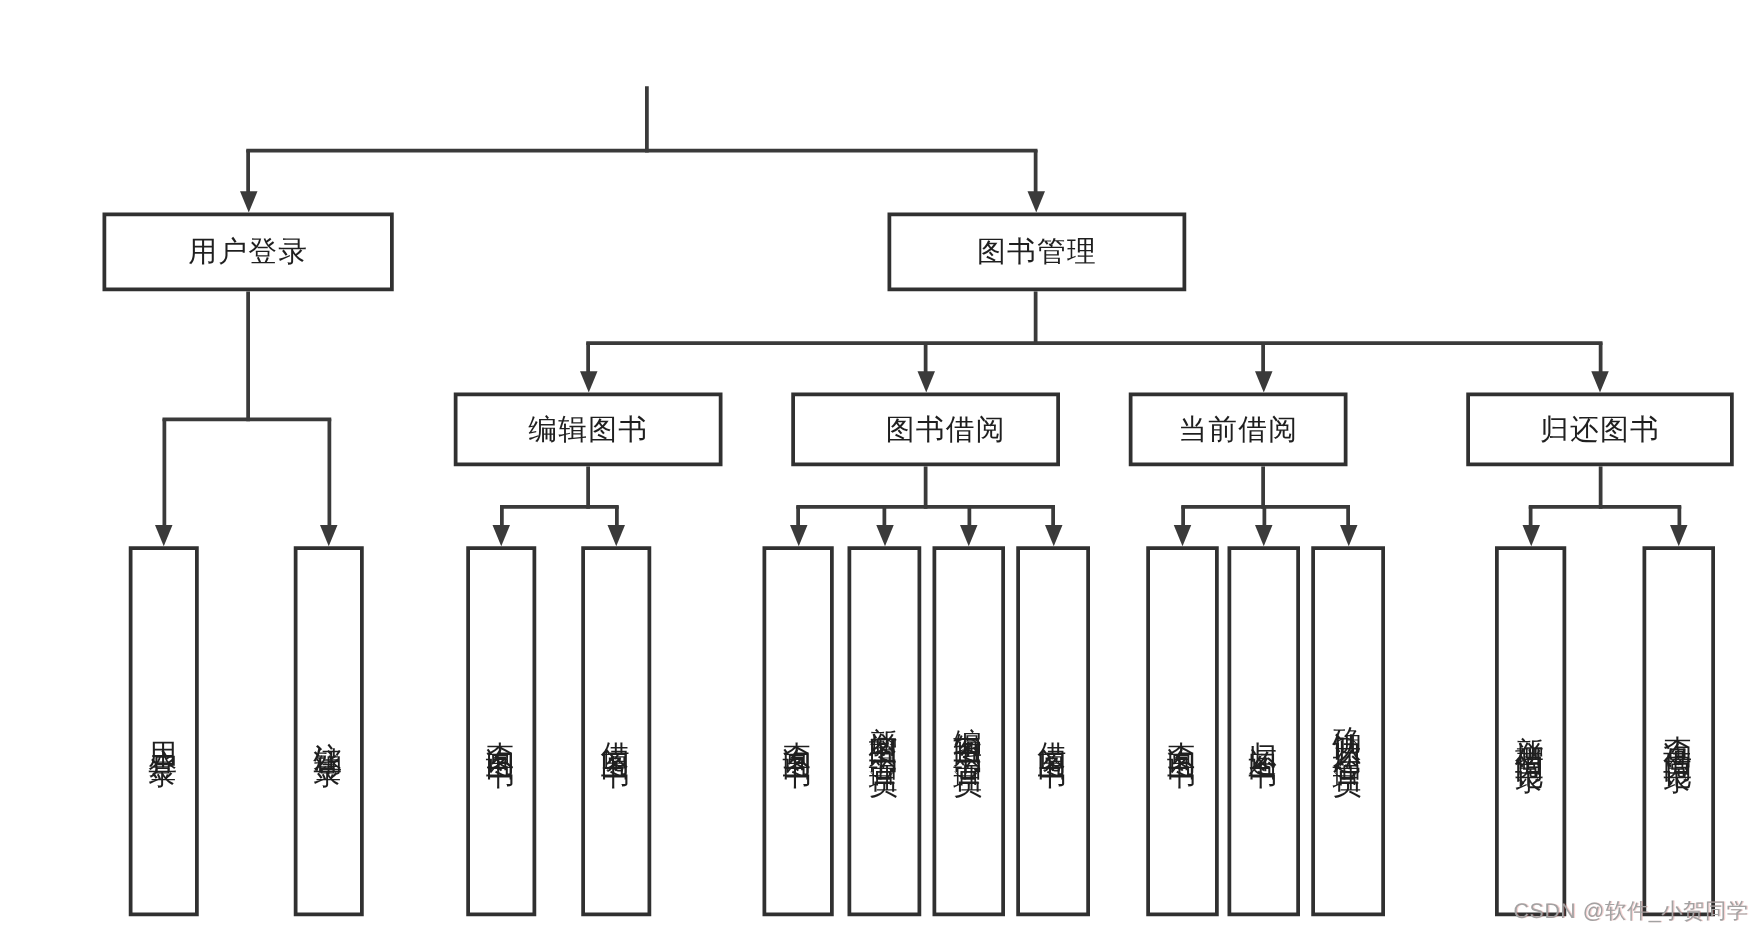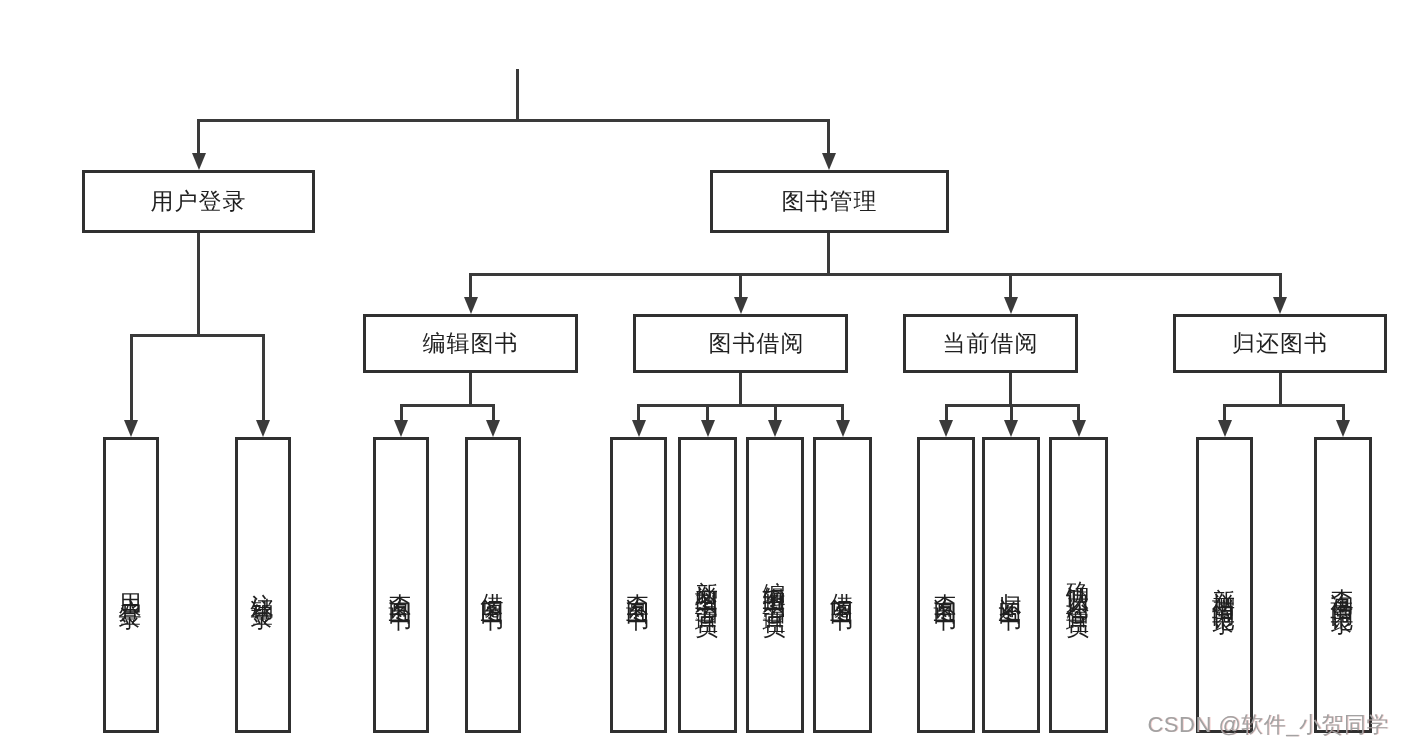--- a/index.html
+++ b/index.html
@@ -36,23 +36,23 @@
   .arrow {
     position:absolute;
     width:0; height:0;
     border-left:7px solid transparent;
     border-right:7px solid transparent;
     border-top:17px solid var(--line,#3a3a3a);
     z-index:1;
   }
   .watermark {
     position:absolute;
-    right:16px; bottom:7px;
+    right:6px; bottom:7px;
     color:var(--wm,#a2a2a2);
-    font-size:22px;
+    font-size:17px;
     letter-spacing:0.5px;
     z-index:3;
     text-shadow:1px 0 0 rgba(214,80,80,0.25);
   }
 </style>
 </head>
 <body>
 
 <div id="stage" style="--bg: #ffffff; --border: #303030; --line: #3a3a3a; --text: #1f1f1f; --wm: #a2a2a2;">
   <div class="watermark">CSDN @软件_小贺同学</div>

